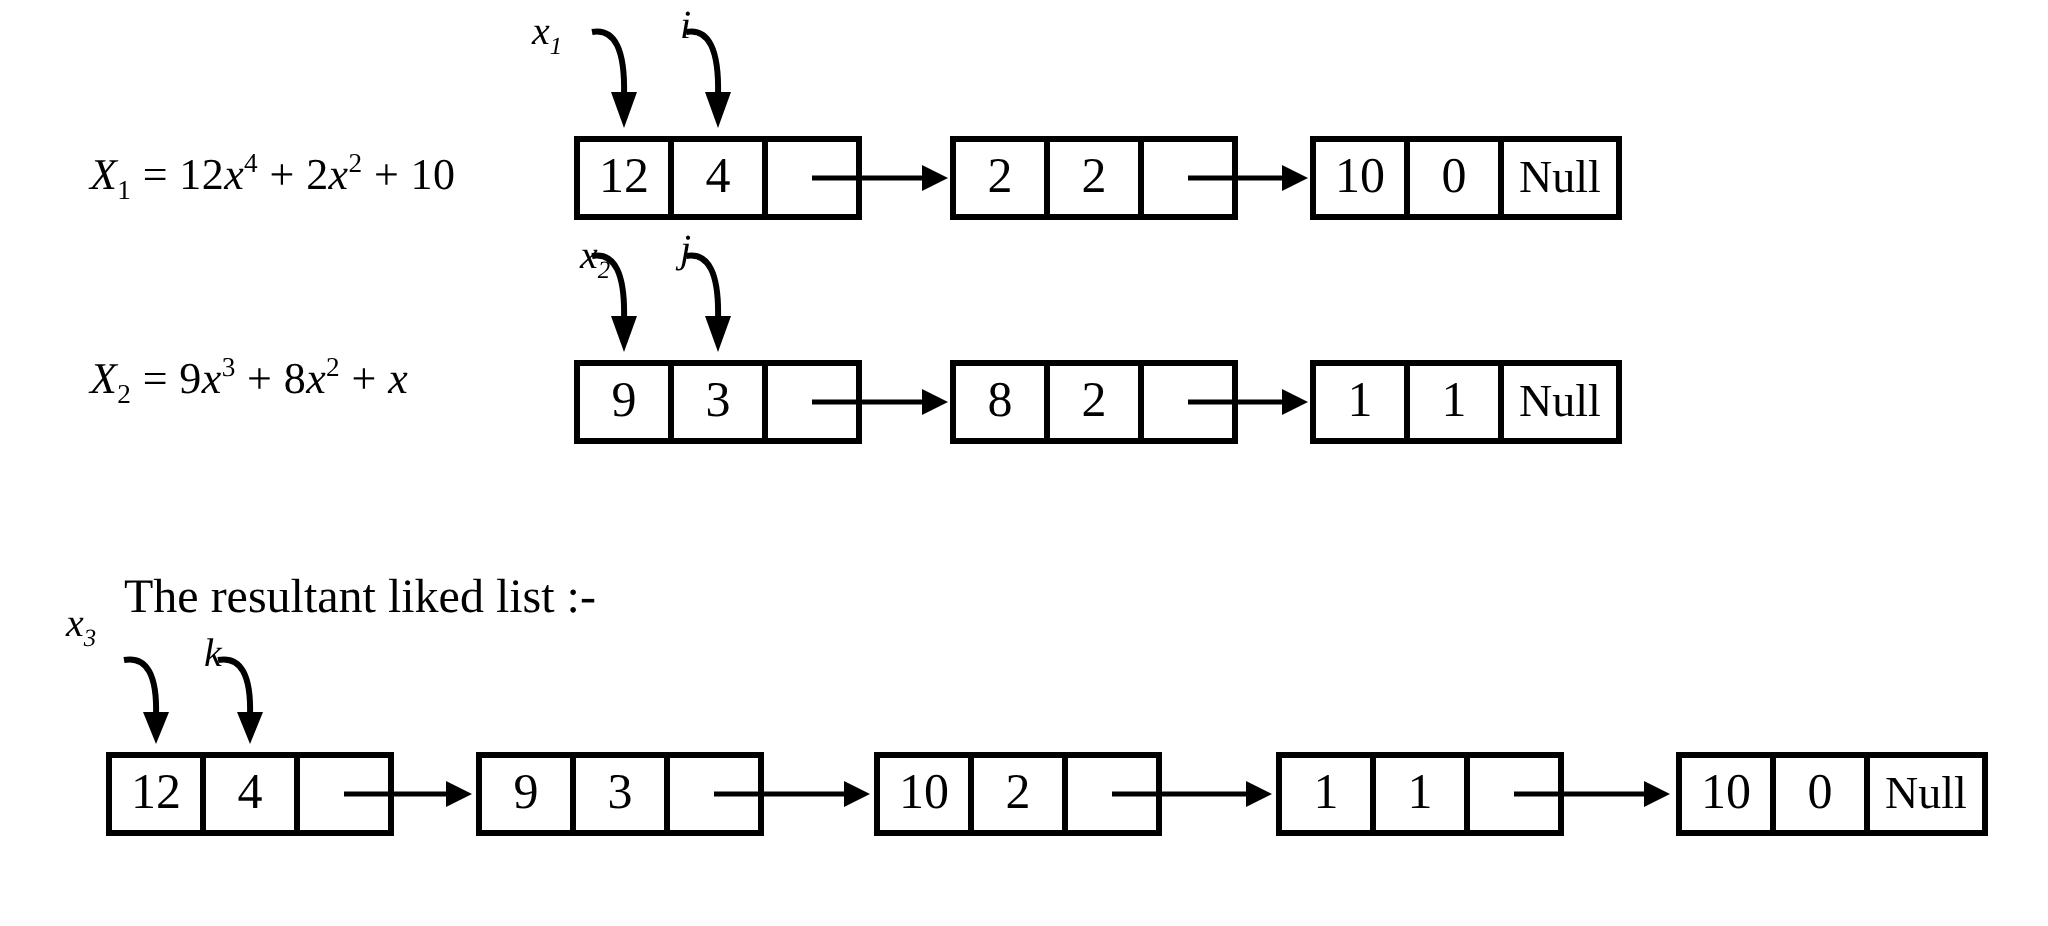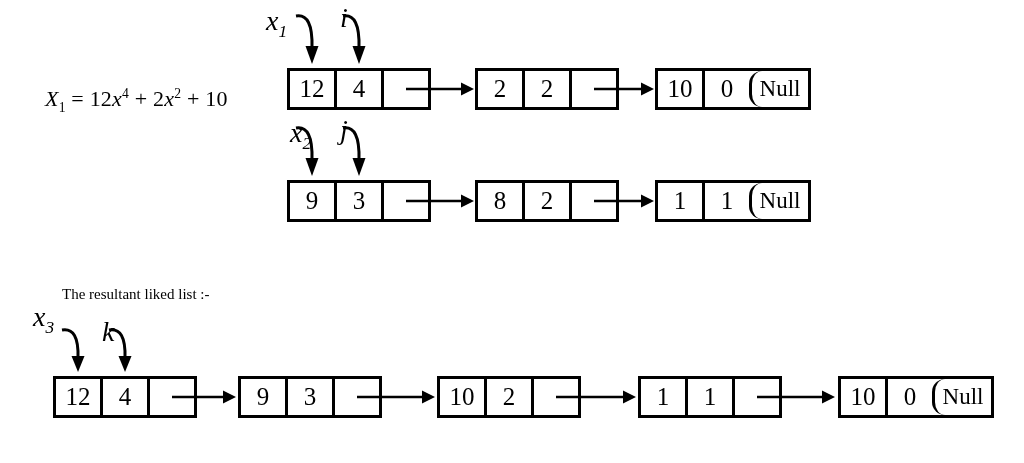--- a/index.html
+++ b/index.html
@@ -10,50 +10,51 @@
     background:var(--bg); color:var(--line); overflow:hidden;
   }
   .eq {
     position:absolute; font-size:22px; color:var(--line);
     letter-spacing:0.2px; white-space:nowrap;
   }
   .eq i { font-style:italic; }
   .eq sub { font-size:62%; }
   .eq sup { font-size:62%; }
   .ptr {
-    position:absolute; font-size:28px; font-style:italic; white-space:nowrap;
+    position:absolute; font-size:20px; font-style:italic; white-space:nowrap;
   }
   .ptr sub { font-size:62%; font-style:italic; }
-  .caption { position:absolute; font-size:15px; }
+  .caption { position:absolute; font-size:24px; }
   .node {
     position:absolute; display:inline-flex; height:36px;
     border:3px solid var(--line); background:var(--bg);
   }
   .cell {
     width:44px; height:36px; display:flex; align-items:center; justify-content:center;
     font-size:25px; border-left:3px solid var(--line);
   }
   .cell:first-child { border-left:none; }
-  .cell.wide { width:56px; font-size:23px;border-radius:13px; }
+  .cell.wide { width:56px; font-size:23px; }
   svg.arrows {
     position:absolute; left:0; top:0; width:1024px; height:463px;
     pointer-events:none; color:var(--line);
   }
   svg.arrows line, svg.arrows path { stroke:currentColor; fill:none; }
   svg.arrows line { stroke-width:2.6; }
   svg.arrows path { stroke-width:3; }
   svg.arrows polygon { fill:currentColor; stroke:none; }
 </style>
 </head>
 <body>
 
 <div class="canvas">
 
-  <div class="eq" style="left:45px; top:74px;margin-top:12px;"><i>X</i><sub>1</sub><span> = </span><span>12</span><i>x</i><sup>4</sup><span> + </span><span>2</span><i>x</i><sup>2</sup><span> + </span><span>10</span><i></i><sup></sup></div>
+  <div class="eq" style="left:45px; top:74px;"><i>X</i><sub>1</sub><span> = </span><span>12</span><i>x</i><sup>4</sup><span> + </span><span>2</span><i>x</i><sup>2</sup><span> + </span><span>10</span><i></i><sup></sup></div>
 
+  <div class="eq" style="left:45px; top:176px;"><i>X</i><sub>2</sub><span> = </span><span>9</span><i>x</i><sup>3</sup><span> + </span><span>8</span><i>x</i><sup>2</sup><span> + </span><span></span><i>x</i><sup></sup></div>
 
   <div class="caption" style="left:62px; top:286px;">The resultant liked list :-</div>
 
   <div class="ptr" style="left:266px; top:5px;"><i>x</i><sub>1</sub></div>
   <div class="ptr" style="left:340px; top:2px;"><i>i</i><sub></sub></div>
   <div class="ptr" style="left:266px; top:117px;margin-left:24px;"><i>x</i><sub>2</sub></div>
   <div class="ptr" style="left:340px; top:114px;"><i>j</i><sub></sub></div>
   <div class="ptr" style="left:33px; top:301px;"><i>x</i><sub>3</sub></div>
   <div class="ptr" style="left:102px; top:316px;"><i>k</i><sub></sub></div>
 

